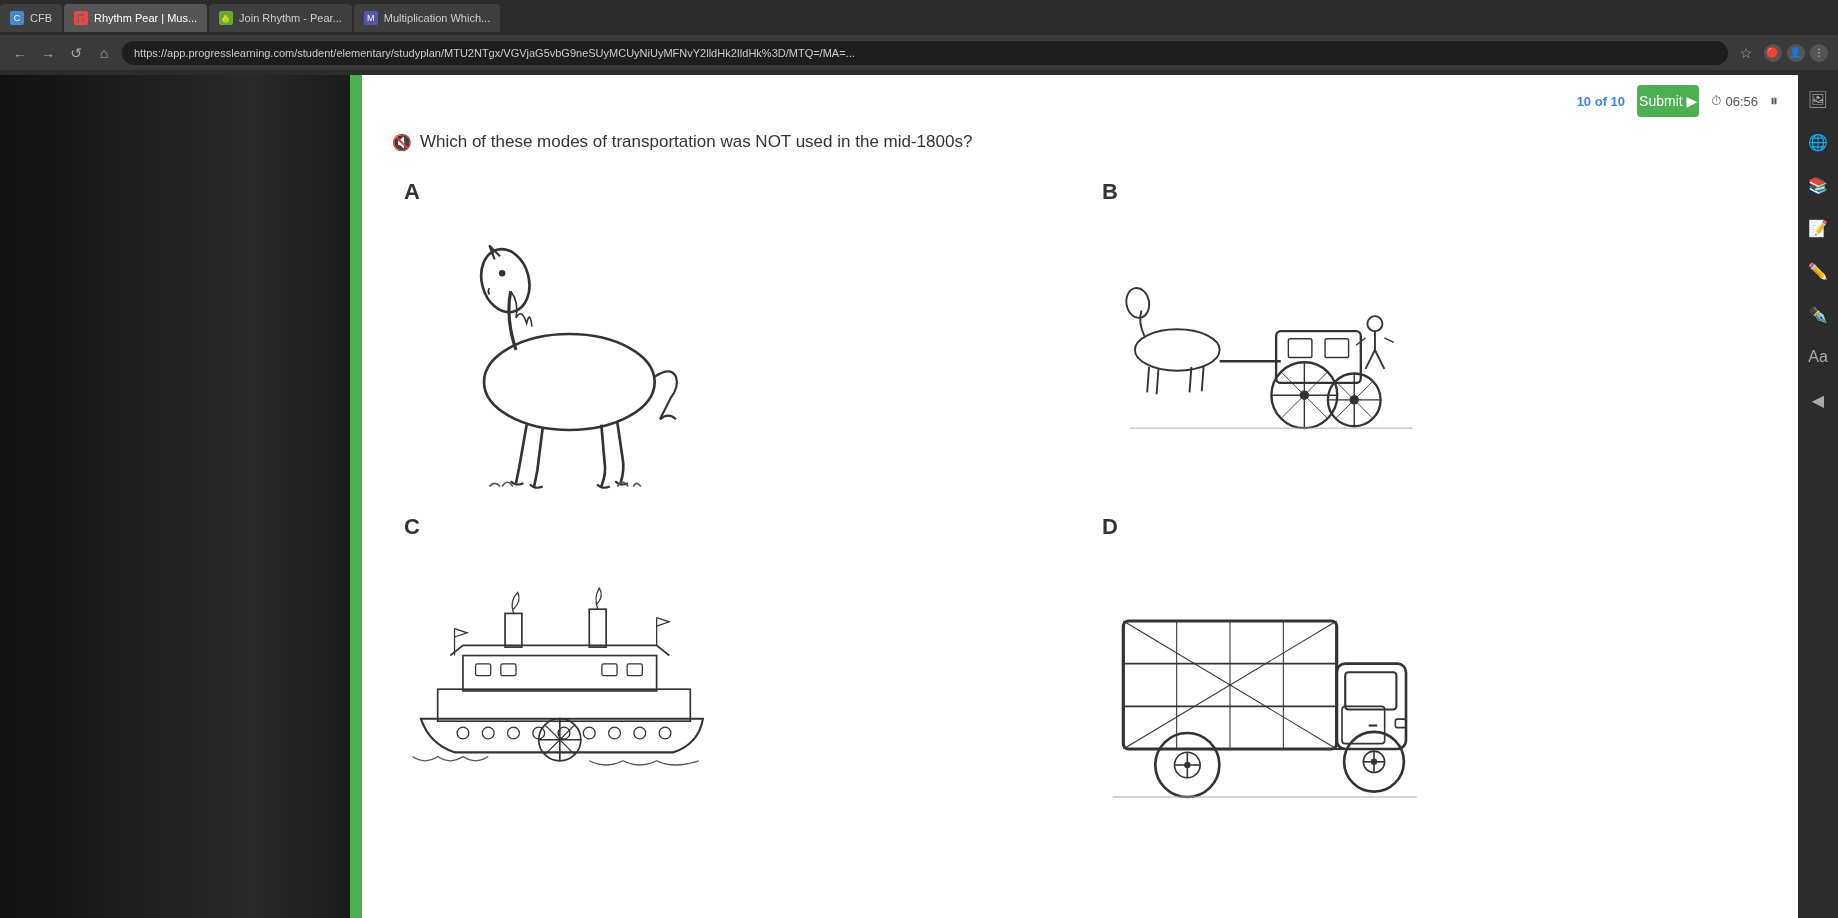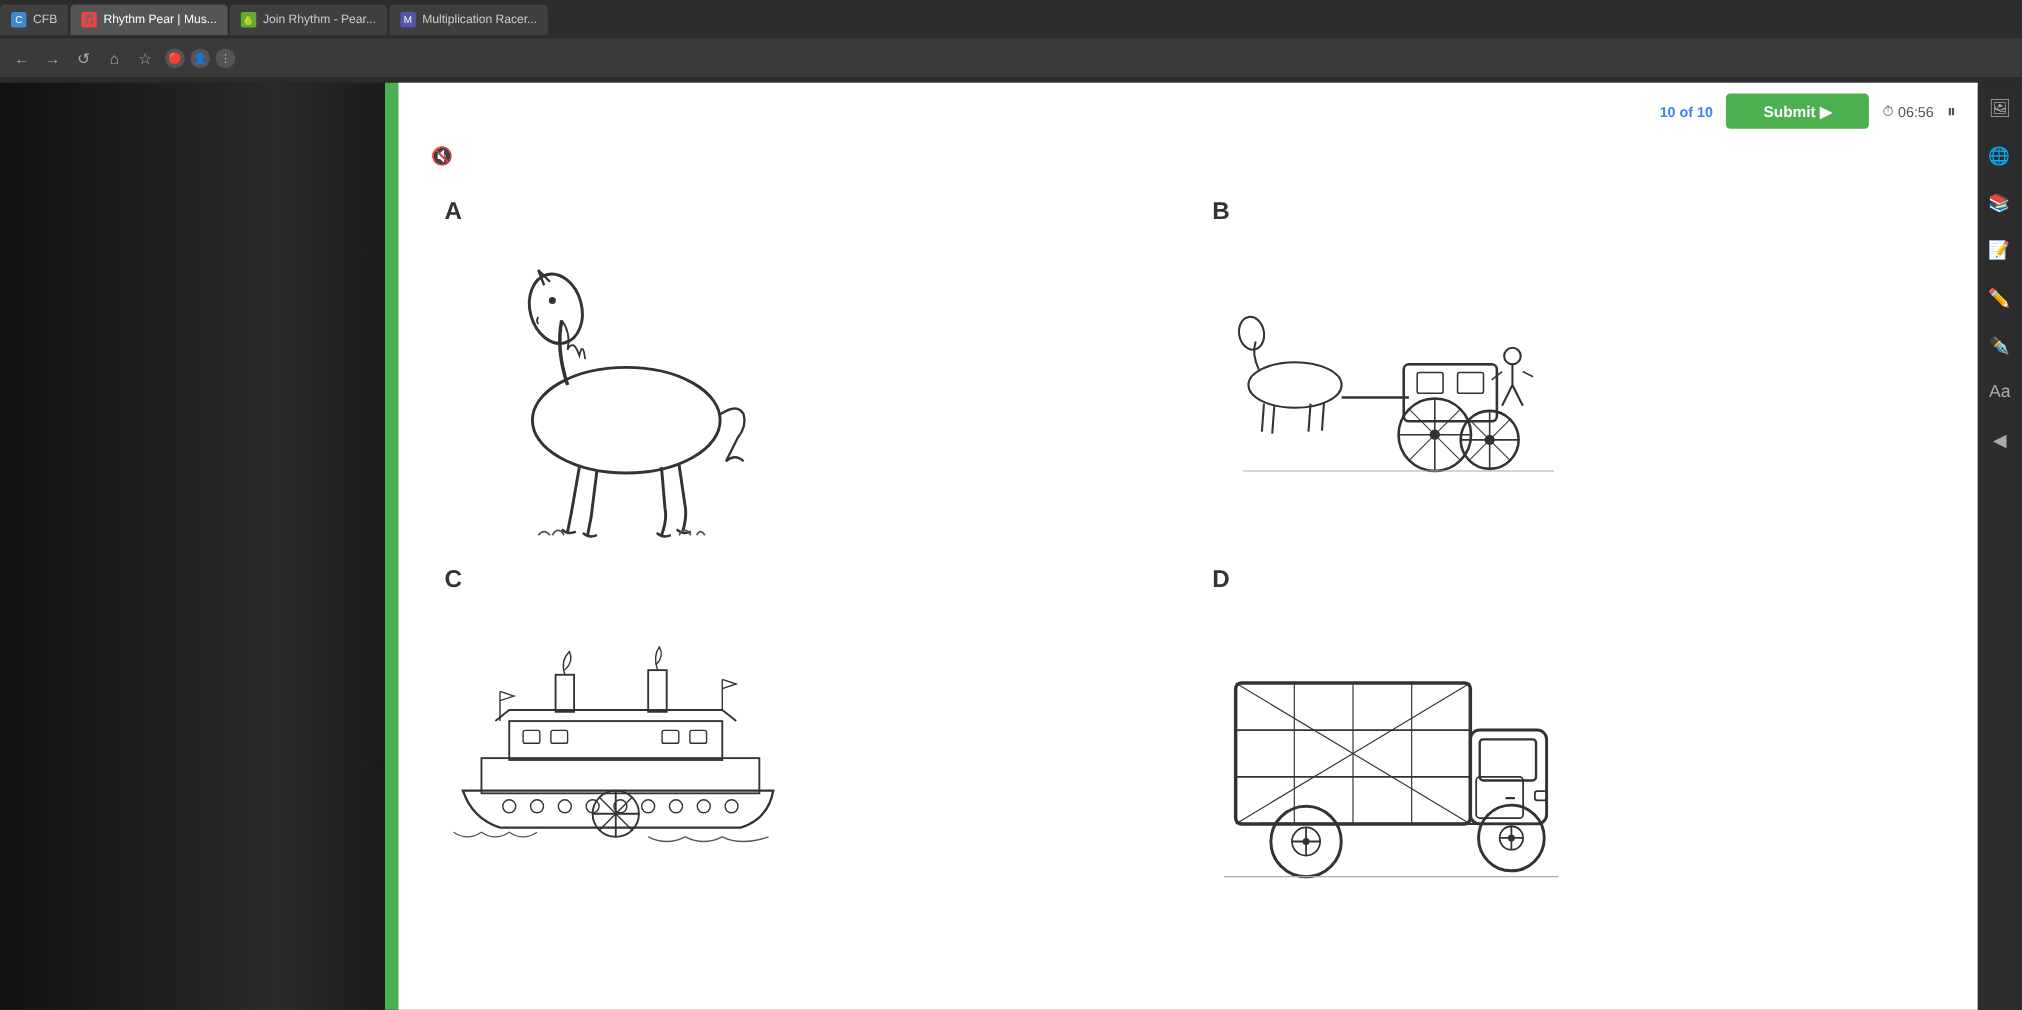--- a/index.html
+++ b/index.html
@@ -164,24 +164,24 @@
     .question-counter {
       font-size: 13px;
       color: #3b82f6;
       font-weight: bold;
     }
 
     .submit-btn {
       background: #4caf50;
       color: white;
       border: none;
-      padding: 8px 34px;
+      padding: 8px 2px;
       border-radius: 4px;
       font-size: 14px;
-      font-weight: bold;
+      font-weight: normal;
       cursor: pointer;
       display: flex;
       align-items: center;
       gap: 5px;
     }
 
     .timer {
       display: flex;
       align-items: center;
       gap: 4px;
@@ -291,29 +291,32 @@
     <div class="tab active">
       <div class="tab-icon" style="background:#e44; color:white">🎵</div>
       <span>Rhythm Pear | Mus...</span>
     </div>
     <div class="tab">
       <div class="tab-icon" style="background:#6a3; color:white">🍐</div>
       <span>Join Rhythm - Pear...</span>
     </div>
     <div class="tab">
       <div class="tab-icon" style="background:#55a; color:white">M</div>
-      <span>Multiplication Racer...</span>
+      <span>Multiplication Which...</span>
     </div>
   </div>
 
   <div class="browser-nav">
     <div class="nav-btn">←</div>
     <div class="nav-btn">→</div>
     <div class="nav-btn">↺</div>
     <div class="nav-btn">⌂</div>
+    <div class="address-bar">
+      <span>https://app.progresslearning.com/student/elementary/studyplan/MTU2NTgx/VGVjaG5vbG9neSUyMCUyNiUyMFNvY2lldHk2IldHk%3D/MTQ=/MA=...</span>
+    </div>
     <div class="nav-btn">☆</div>
     <div style="display:flex; gap:5px; align-items:center;">
       <div class="ext-icon">🔴</div>
       <div class="ext-icon">👤</div>
       <div class="ext-icon">⋮</div>
     </div>
   </div>
 </div>
 
 <div class="left-sidebar"></div>
@@ -329,20 +332,21 @@
     <button class="submit-btn">Submit ▶</button>
     <div class="timer">
       <span>⏱</span>
       <span>06:56</span>
     </div>
     <div style="color:#555; font-size:16px; cursor:pointer;">⏸</div>
   </div>
 
   <div class="question-text">
     <span class="speaker-icon">🔇</span>
+    <span>Which of these modes of transportation was NOT used in the mid-1800s?</span>
   </div>
 
   <div class="options-grid">
 
     <div class="option">
       <div class="option-label">A</div>
       <div class="option-image">
         <svg viewBox="0 0 300 260" class="horse-svg">
 
           <ellipse cx="155" cy="160" rx="80" ry="45" fill="none" stroke="#333" stroke-width="2.5"></ellipse>

